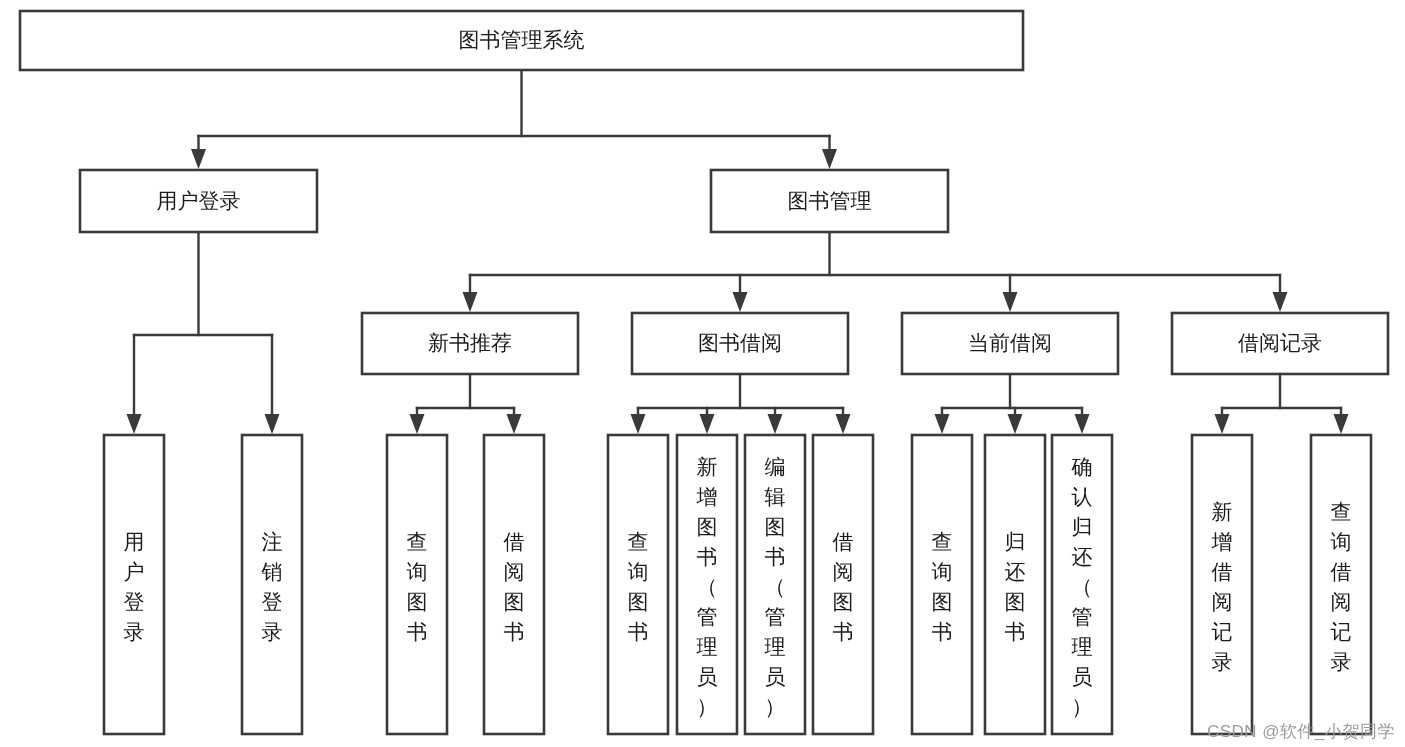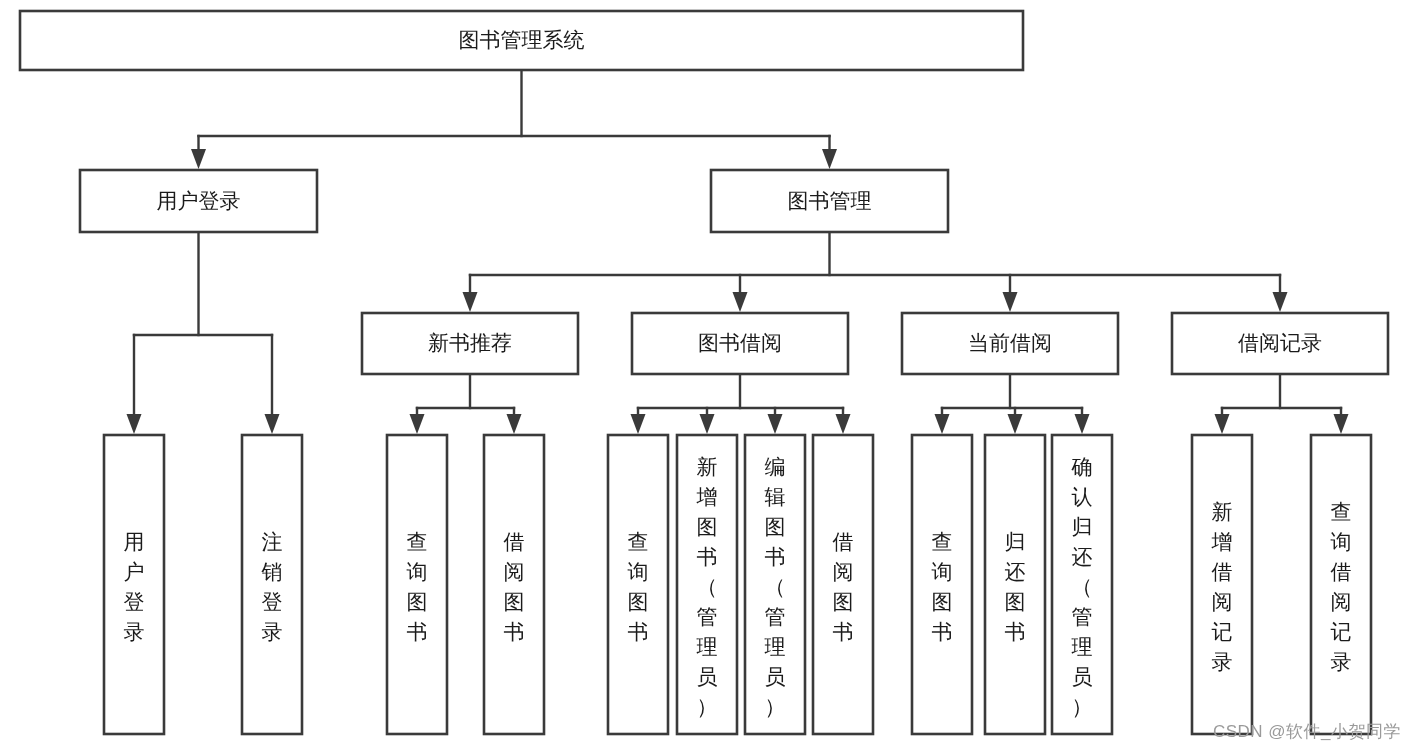--- a/index.html
+++ b/index.html
@@ -50,21 +50,21 @@
     dominant-baseline: middle;
   }
   .node-label-v {
     font-family: "Liberation Sans", "DejaVu Sans", sans-serif;
     font-size: 21px;
     fill: #1b1b1b;
     text-anchor: middle;
   }
   .watermark {
     position: absolute;
-    right: 4px;
+    right: 10px;
     bottom: 4px;
     font-family: "Liberation Sans", "DejaVu Sans", sans-serif;
     font-size: 17px;
     color: #9a9a9a;
     letter-spacing: 0.5px;
     white-space: nowrap;
     user-select: none;
   }
 </style>
 </head>

